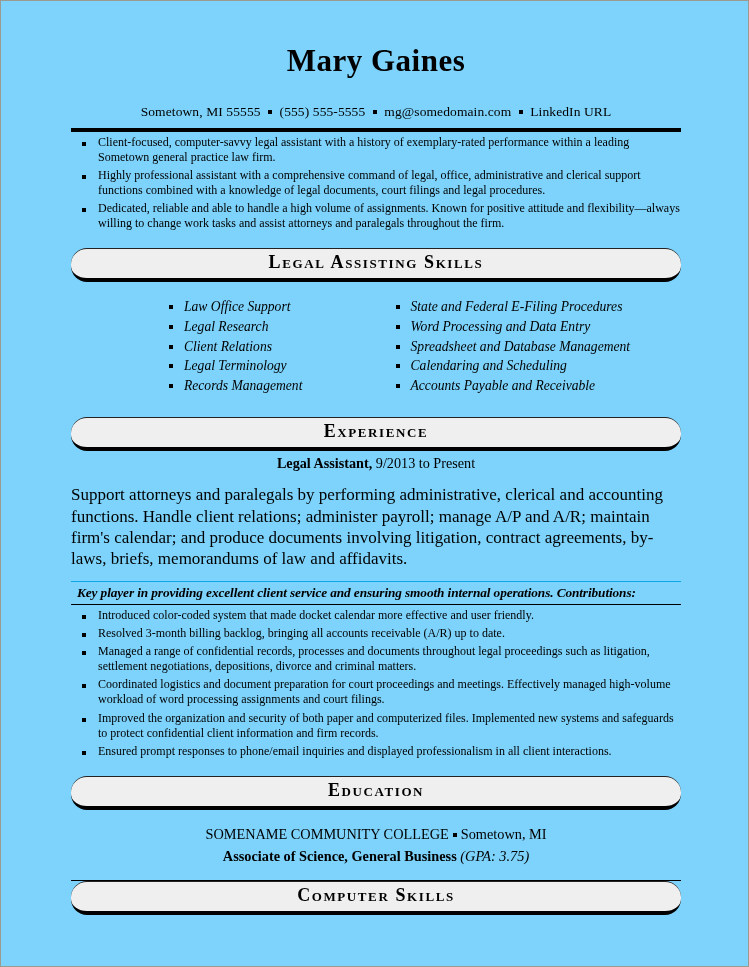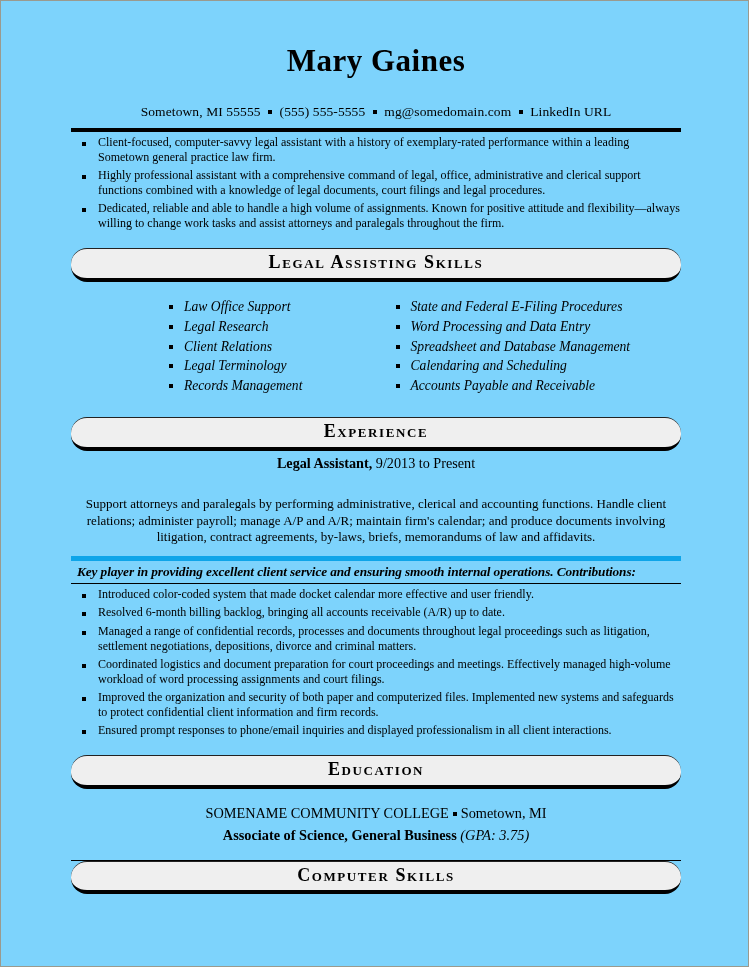--- a/index.html
+++ b/index.html
@@ -147,28 +147,28 @@
   }
   .job-org .it { font-style: italic; }
   .job-title {
     text-align: center;
     font-size: 14.2px;
     margin-top: 3px;
     line-height: 1.3;
   }
   .job-title b { font-weight: bold; }
   .job-desc {
-    font-size: 13px;
+    font-size: 17px;
     line-height: 1.26;
-    margin-top: 24px;
-    text-align: center;
+    margin-top: 12px;
+    text-align: left;
   }
   .keyline {
     margin-top: 11px;
-    border-top: 5px solid #0ea5e9;
+    border-top: 1px solid #0ea5e9;
     border-bottom: 1px solid #000;
     font-size: 13.3px;
     font-weight: bold;
     font-style: italic;
     padding: 3px 0 3px 6px;
     letter-spacing: -0.1px;
   }
   .achievements { margin-top: 2px; }
 
   
@@ -247,21 +247,21 @@
     <div class="job-title">
       <b>Legal Assistant,</b><span> 9/2013 to Present</span>
     </div>
 
     <div class="job-desc">Support attorneys and paralegals by performing administrative, clerical and accounting functions. Handle client relations; administer payroll; manage A/P and A/R; maintain firm's calendar; and produce documents involving litigation, contract agreements, by-laws, briefs, memorandums of law and affidavits.</div>
 
     <div class="keyline">Key player in providing excellent client service and ensuring smooth internal operations. Contributions:</div>
 
     <ul class="bl achievements">
       <li>Introduced color-coded system that made docket calendar more effective and user friendly.</li>
-      <li>Resolved 6-month billing backlog, bringing all accounts receivable (A/R) up to date.</li>
+      <li>Resolved 3-month billing backlog, bringing all accounts receivable (A/R) up to date.</li>
       <li>Managed a range of confidential records, processes and documents throughout legal proceedings such as litigation, settlement negotiations, depositions, divorce and criminal matters.</li>
       <li>Coordinated logistics and document preparation for court proceedings and meetings. Effectively managed high-volume workload of word processing assignments and court filings.</li>
       <li>Improved the organization and security of both paper and computerized files. Implemented new systems and safeguards to protect confidential client information and firm records.</li>
       <li>Ensured prompt responses to phone/email inquiries and displayed professionalism in all client interactions.</li>
     </ul>
 
     <div class="band">
       <span class="band-title">Education</span>
     </div>
 

